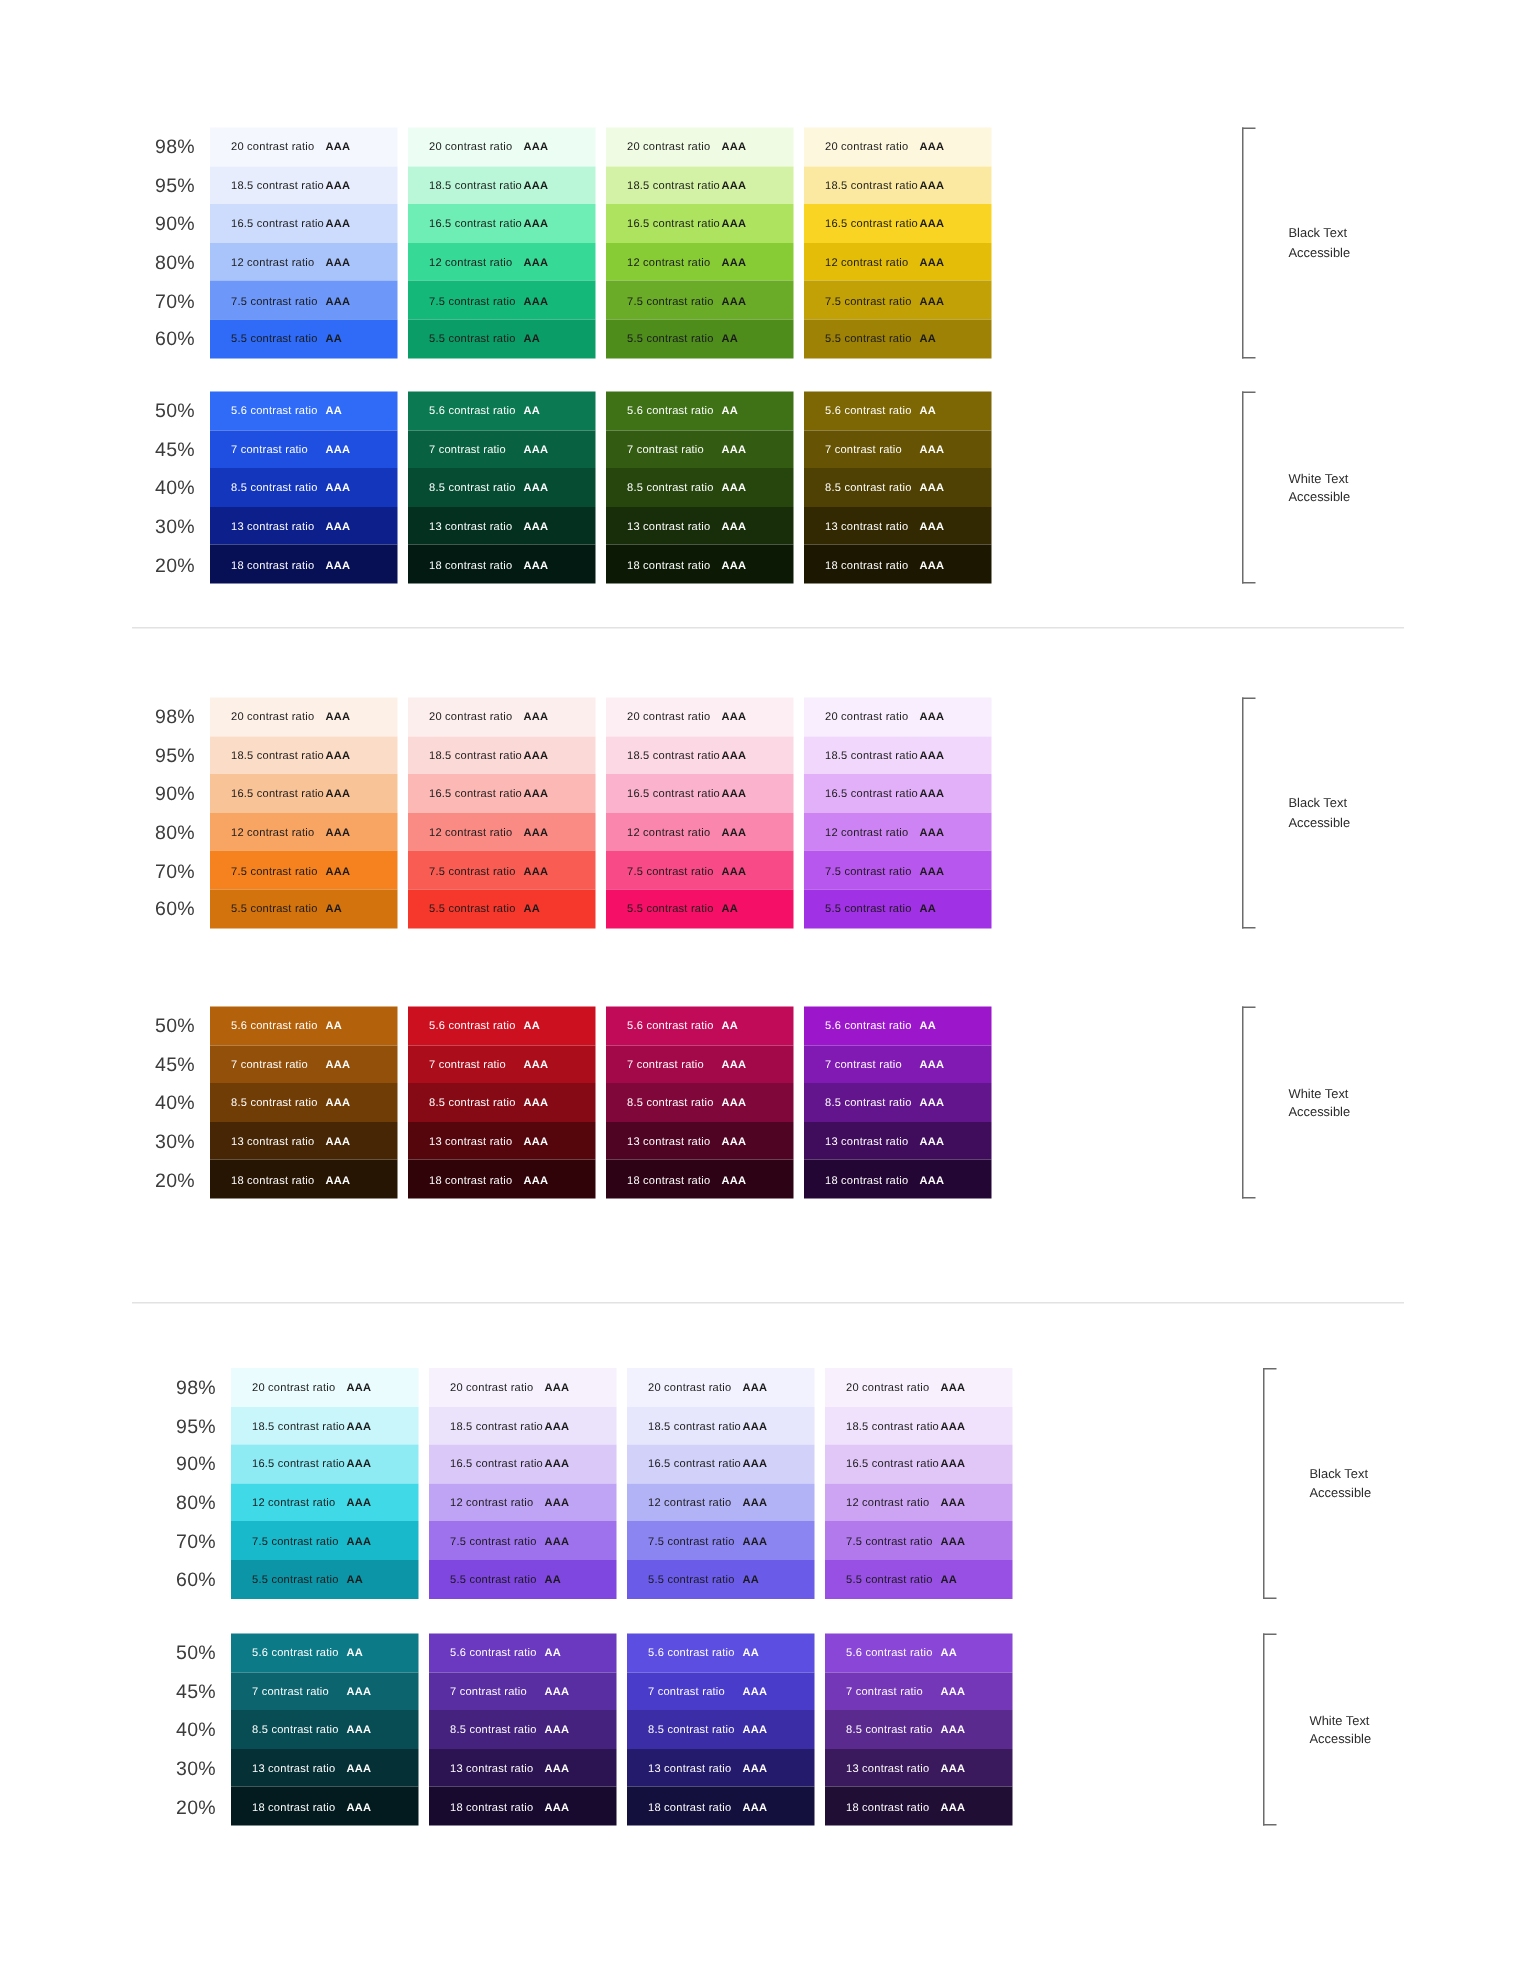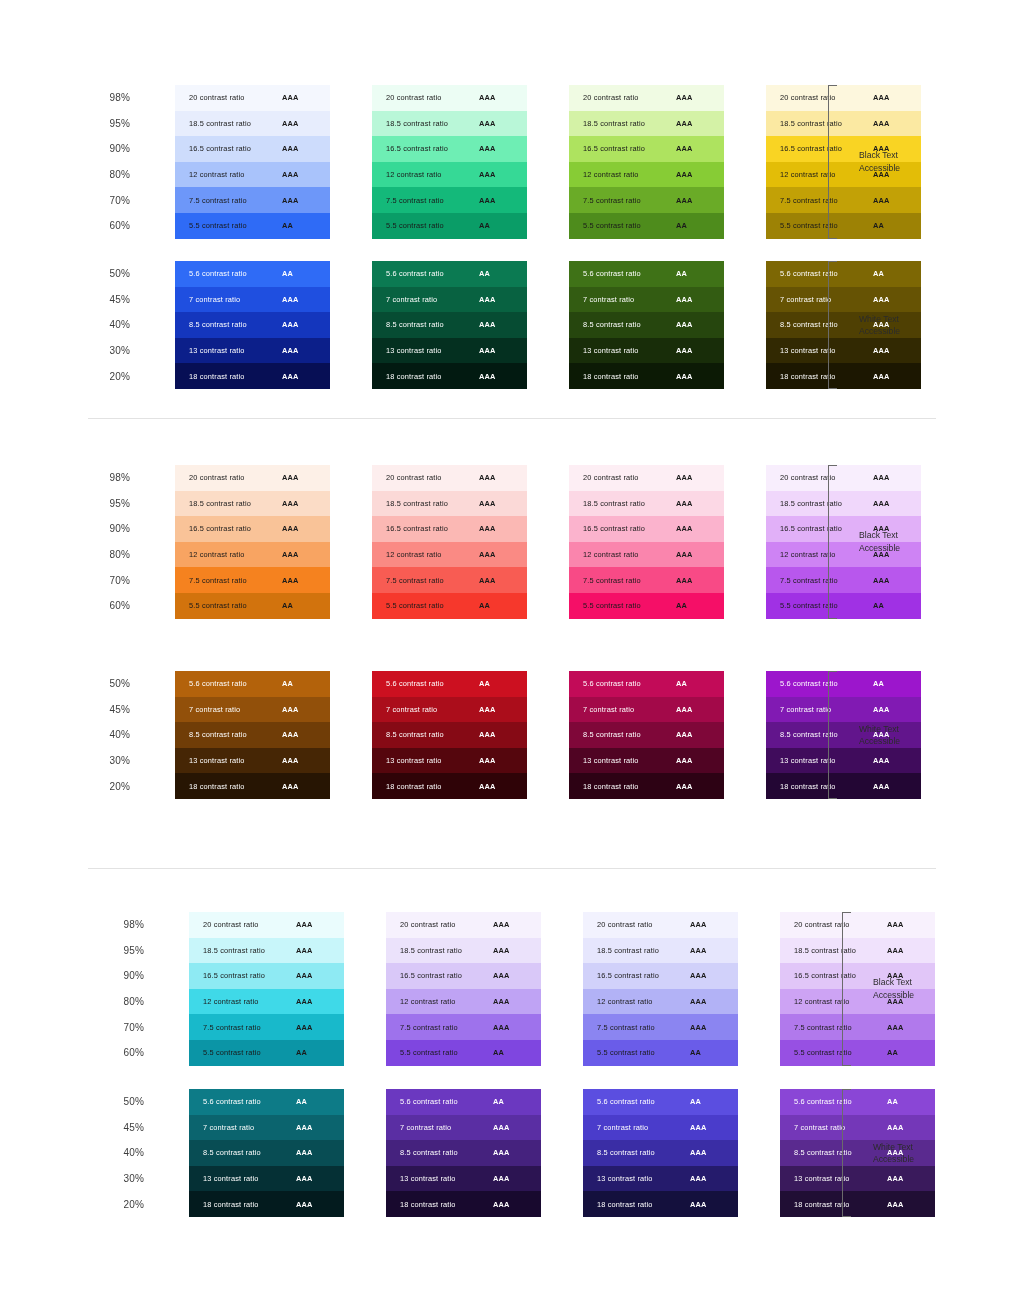--- a/index.html
+++ b/index.html
@@ -40,36 +40,35 @@
     display: flex;
     flex-direction: column;
   }
   .pct-cell {
     height: 25.6px;
     display: flex;
     align-items: center;
     justify-content: flex-end;
     padding-right: 10px;
     box-sizing: border-box;
-    font-size: 10px;
+    font-size: 13px;
     color: #3c3c3c;
     letter-spacing: 0.2px;
     font-weight: 400;
   }
 
   .ramps {
     display: flex;
     flex-direction: row;
   }
   .ramp {
-    width: 155px;
+    width: 125px;
     margin-right: 7px;
     display: flex;
     flex-direction: column;
-    margin-left: 35px;
   }
   .swatch {
     height: 25.6px;
     display: flex;
     align-items: center;
     box-sizing: border-box;
     padding: 0 14px;
     font-size: 7.4px;
     letter-spacing: 0.15px;
     white-space: nowrap;

